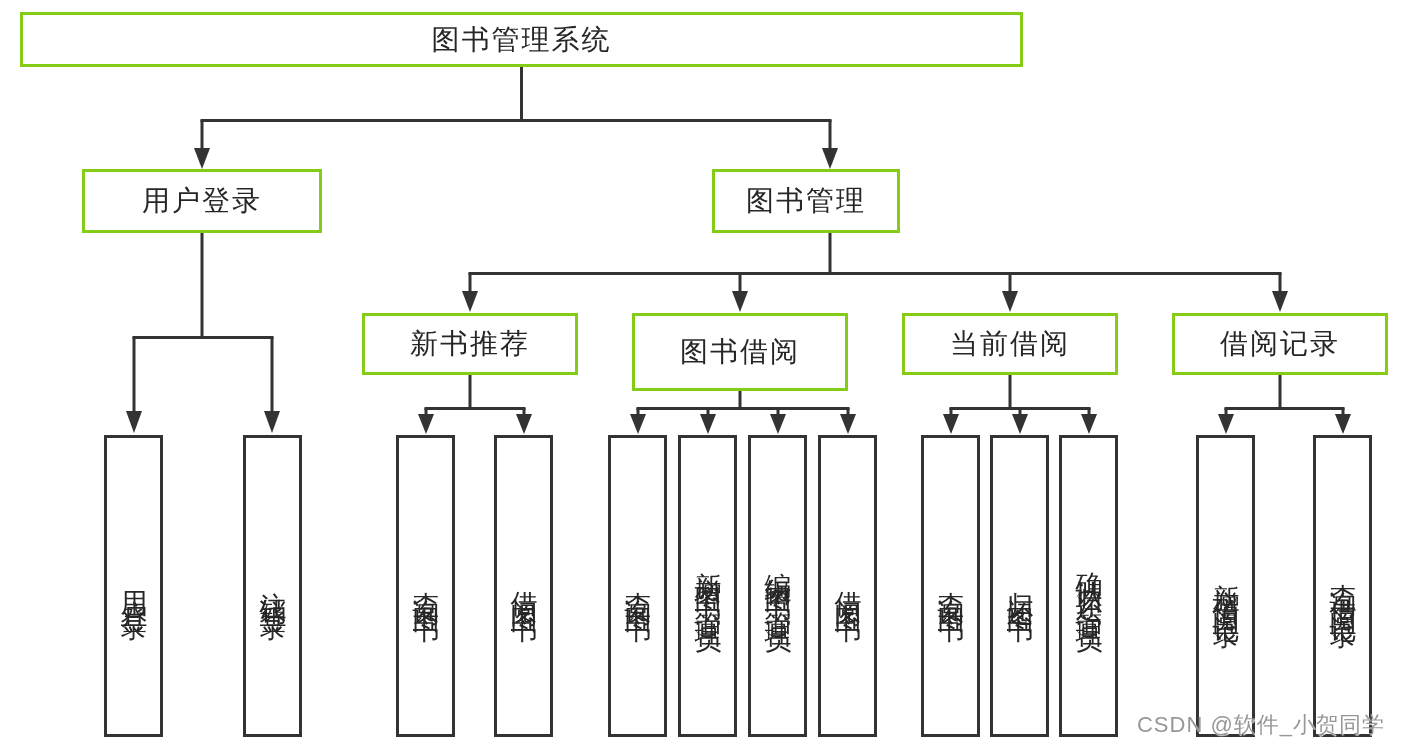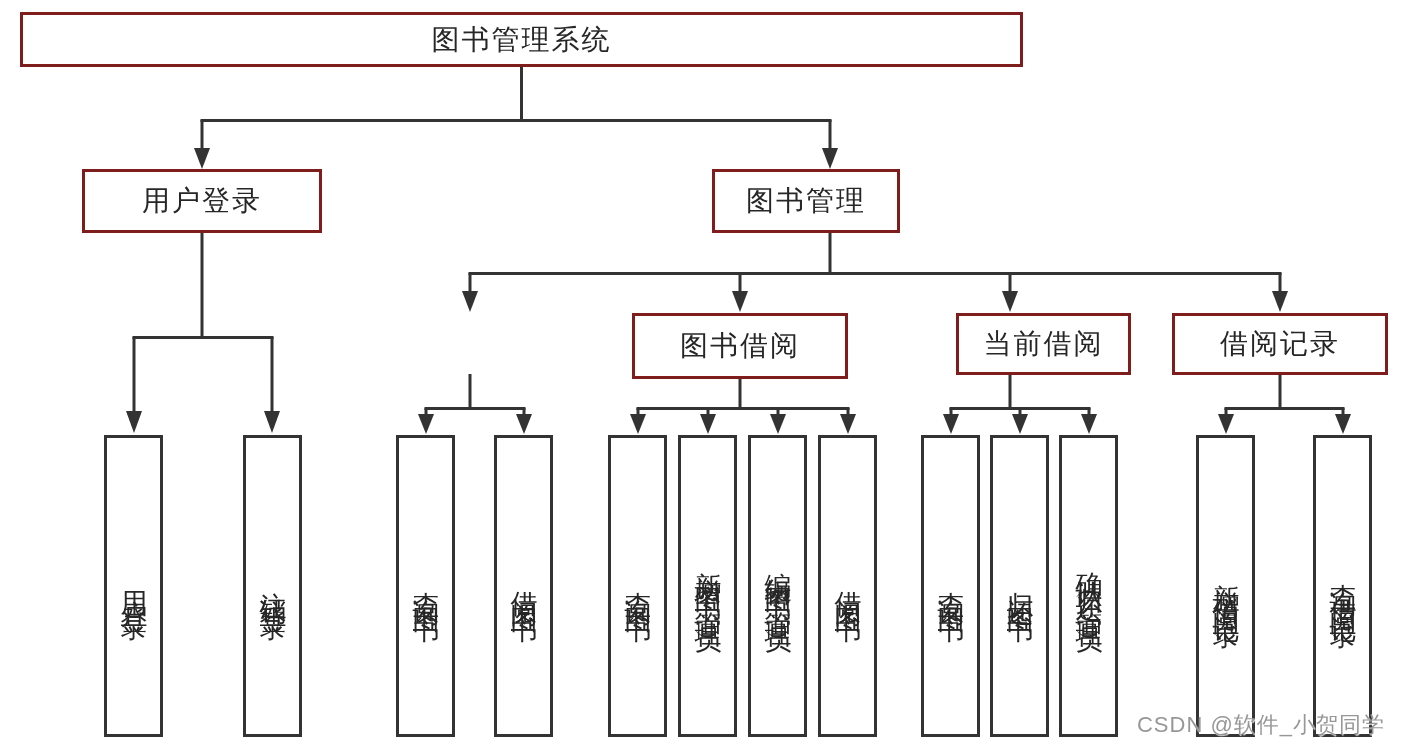--- a/index.html
+++ b/index.html
@@ -22,21 +22,21 @@
   }
   svg.wires {
     position: absolute;
     left: 0; top: 0;
     z-index: 1;
   }
   .hbox {
     position: absolute;
     box-sizing: border-box;
     background: #ffffff;
-    border: 3px solid #7f1d1d;
+    border: 3px solid #84cc16;
     display: flex;
     align-items: center;
     justify-content: center;
     z-index: 2;
   }
   .hbox span {
     font-size: 28px;
     line-height: 1;
     color: #262626;
     letter-spacing: 2px;
@@ -151,24 +151,27 @@
     <span>图书管理系统</span>
   </div>
 
   <div class="hbox" style="left:82px; top:169px; width:240px; height:64px">
     <span>用户登录</span>
   </div>
   <div class="hbox" style="left:712px; top:169px; width:188px; height:64px">
     <span>图书管理</span>
   </div>
 
-  <div class="hbox" style="left:632px; top:313px; width:216px; height:66px">
+  <div class="hbox" style="left:362px; top:313px; width:216px; height:62px">
+    <span>新书推荐</span>
+  </div>
+  <div class="hbox" style="left:632px; top:313px; width:216px; height:78px">
     <span>图书借阅</span>
   </div>
-  <div class="hbox" style="left:956px; top:313px; width:175px; height:62px">
+  <div class="hbox" style="left:902px; top:313px; width:216px; height:62px">
     <span>当前借阅</span>
   </div>
   <div class="hbox" style="left:1172px; top:313px; width:216px; height:62px">
     <span>借阅记录</span>
   </div>
 
   <div class="vbox" style="left:104px">
     <span>用户登录</span>
   </div>
   <div class="vbox" style="left:243px">

